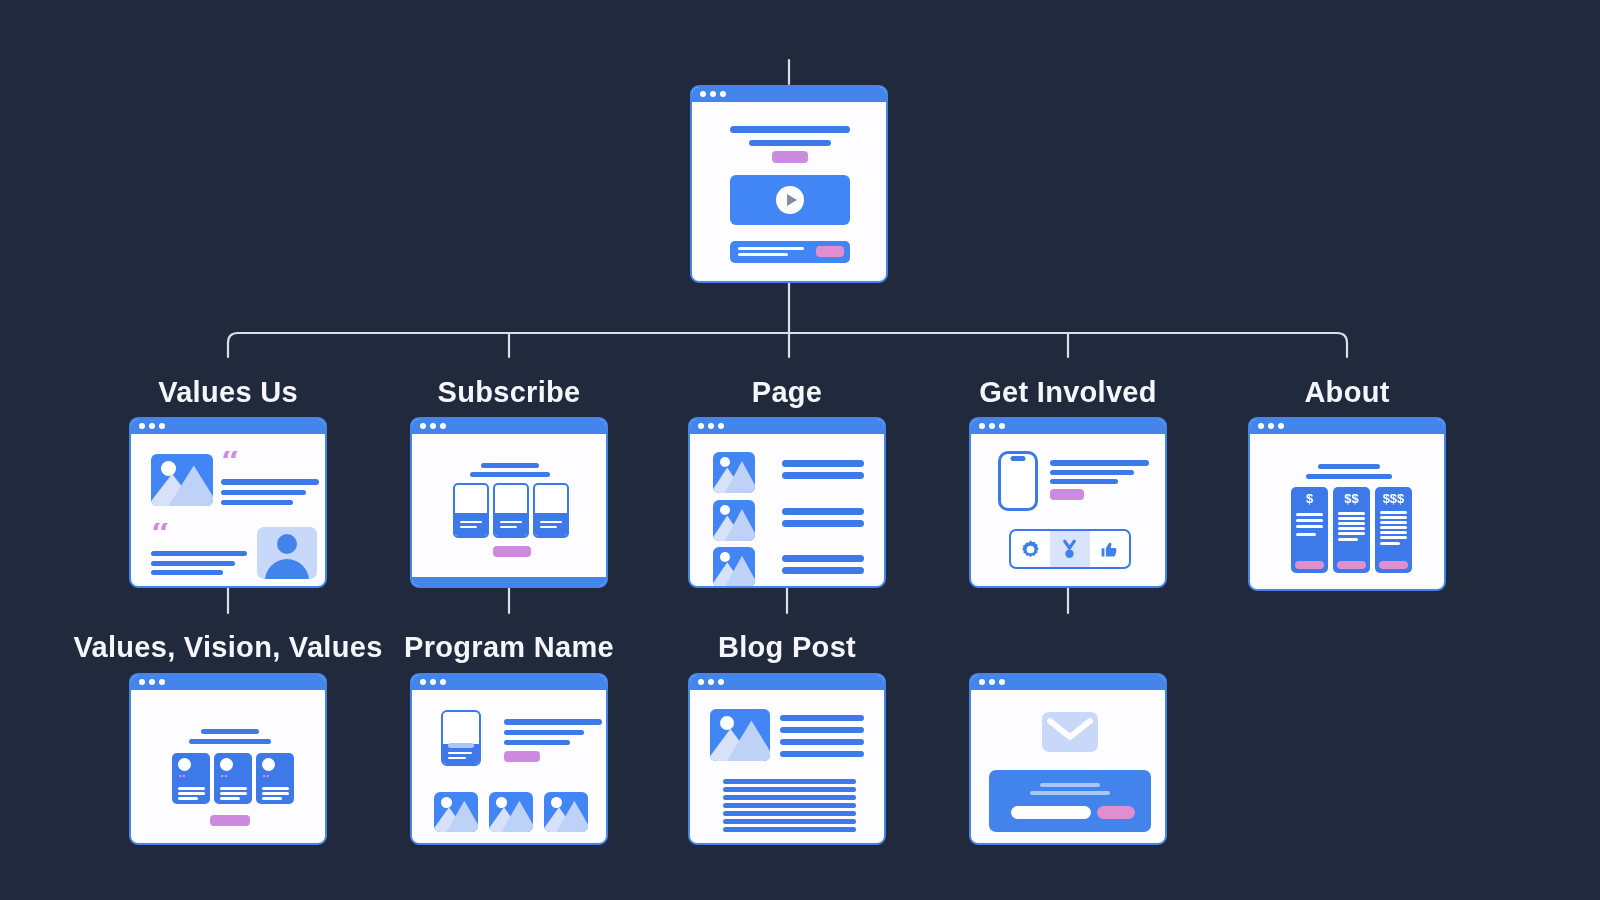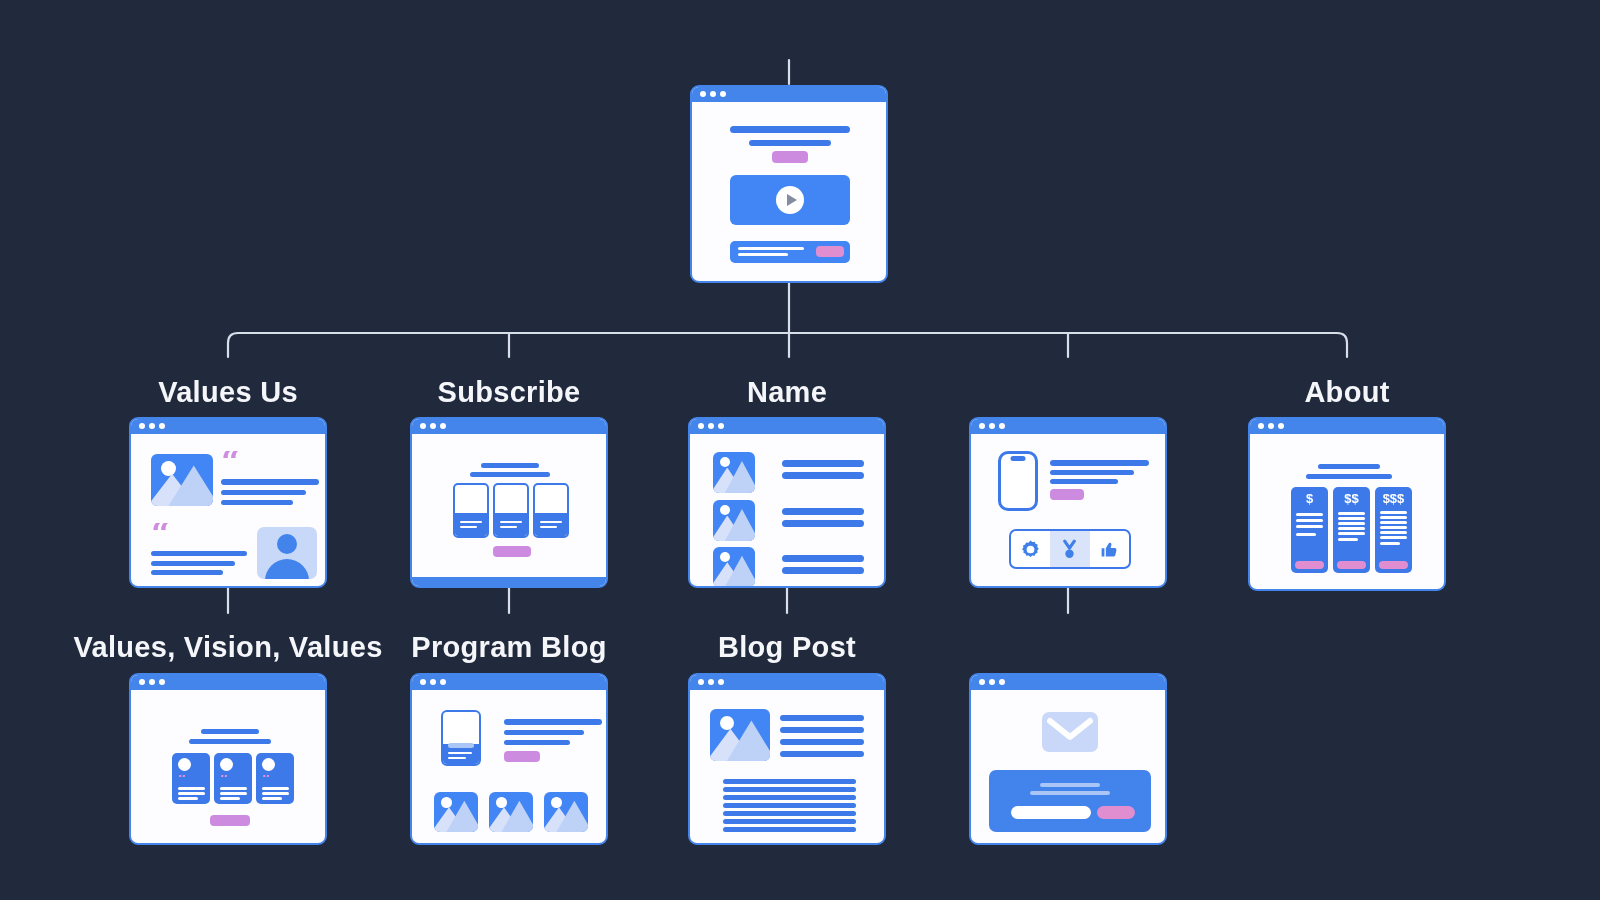--- a/index.html
+++ b/index.html
@@ -93,24 +93,25 @@
       <path d="M1068 333 V357"></path>
       <path d="M228 588 V613"></path>
       <path d="M509 588 V613"></path>
       <path d="M787 588 V613"></path>
       <path d="M1068 588 V613"></path>
     </g>
   </svg>
 
   <div class="label" style="left:58px;top:376px">Values Us</div>
   <div class="label" style="left:339px;top:376px">Subscribe</div>
-  <div class="label" style="left:617px;top:376px">Name</div>
+  <div class="label" style="left:617px;top:376px">Page</div>
+  <div class="label" style="left:898px;top:376px">Get Involved</div>
   <div class="label" style="left:1177px;top:376px">About</div>
   <div class="label" style="left:58px;top:631px">Values, Vision, Values</div>
-  <div class="label" style="left:339px;top:631px">Program Blog</div>
+  <div class="label" style="left:339px;top:631px">Program Name</div>
   <div class="label" style="left:617px;top:631px">Blog Post</div>
 
   <div class="win" style="left:690px;top:85px;width:198px;height:198px">
     <div class="bar">
       <i class="dot"></i>
         <i class="dot"></i>
         <i class="dot"></i>
     </div>
     <i class="ln" style="left:38px;top:39px;width:120px;height:7px"></i>
     <i class="ln" style="left:57px;top:53px;width:82px;height:6px"></i>

